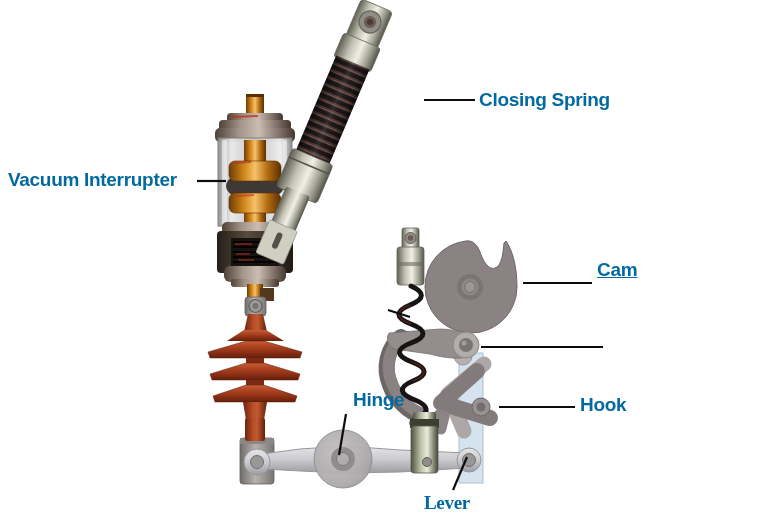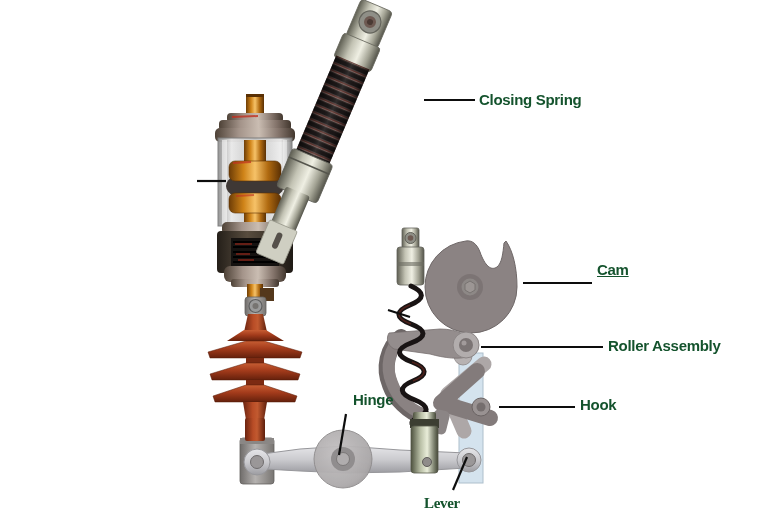--- a/index.html
+++ b/index.html
@@ -2,22 +2,22 @@
 <html><head>
 <meta charset="utf-8">
 <style>
   html,body{margin:0;padding:0;background:#ffffff;}
   .stage{
     position:relative;width:768px;height:521px;overflow:hidden;
     background:#ffffff;font-family:"Liberation Sans",sans-serif;
   }
   .stage svg{position:absolute;left:0;top:0;}
   .lbl{
-    position:absolute;font-weight:bold;font-size:15px;line-height:22px;
-    color:#14532d;letter-spacing:-0.3px;white-space:nowrap;
+    position:absolute;font-weight:bold;font-size:19px;line-height:22px;
+    color:#0369a1;letter-spacing:-0.3px;white-space:nowrap;
   }
   #lbl-vacuum-interrupter{left:8px;top:169px;}
   #lbl-closing-spring{left:479px;top:89px;}
   #lbl-cam{left:597px;top:259px;text-decoration:underline;}
   #lbl-trip-spring{left:277px;top:295px;}
   #lbl-roller-assembly{left:608px;top:335px;}
   #lbl-hook{left:580px;top:394px;}
   #lbl-hinge{left:317px;top:389px;margin-left:36px;}
   #lbl-lever{left:424px;top:492px;font-family:Liberation Serif, serif;}
 </style>
@@ -248,20 +248,20 @@
     <line x1="424" y1="100" x2="475" y2="100"></line>
     <line x1="523" y1="283" x2="592" y2="283"></line>
     <line x1="388" y1="310" x2="410" y2="317"></line>
     <line x1="481" y1="347" x2="603" y2="347"></line>
     <line x1="499" y1="407" x2="575" y2="407"></line>
     <line x1="346" y1="414" x2="339" y2="455"></line>
     <line x1="467" y1="457" x2="453" y2="490"></line>
   </g>
 </svg>
 
+<div class="lbl" id="lbl-vacuum-interrupter">Vacuum Interrupter</div>
 <div class="lbl" id="lbl-closing-spring">Closing Spring</div>
 <div class="lbl" id="lbl-cam">Cam</div>
-<div class="lbl" id="lbl-roller-assembly">Roller Assembly</div>
 <div class="lbl" id="lbl-hook">Hook</div>
 <div class="lbl" id="lbl-hinge">Hinge</div>
 <div class="lbl" id="lbl-lever">Lever</div>
 
 </div>
 
 </body></html>

